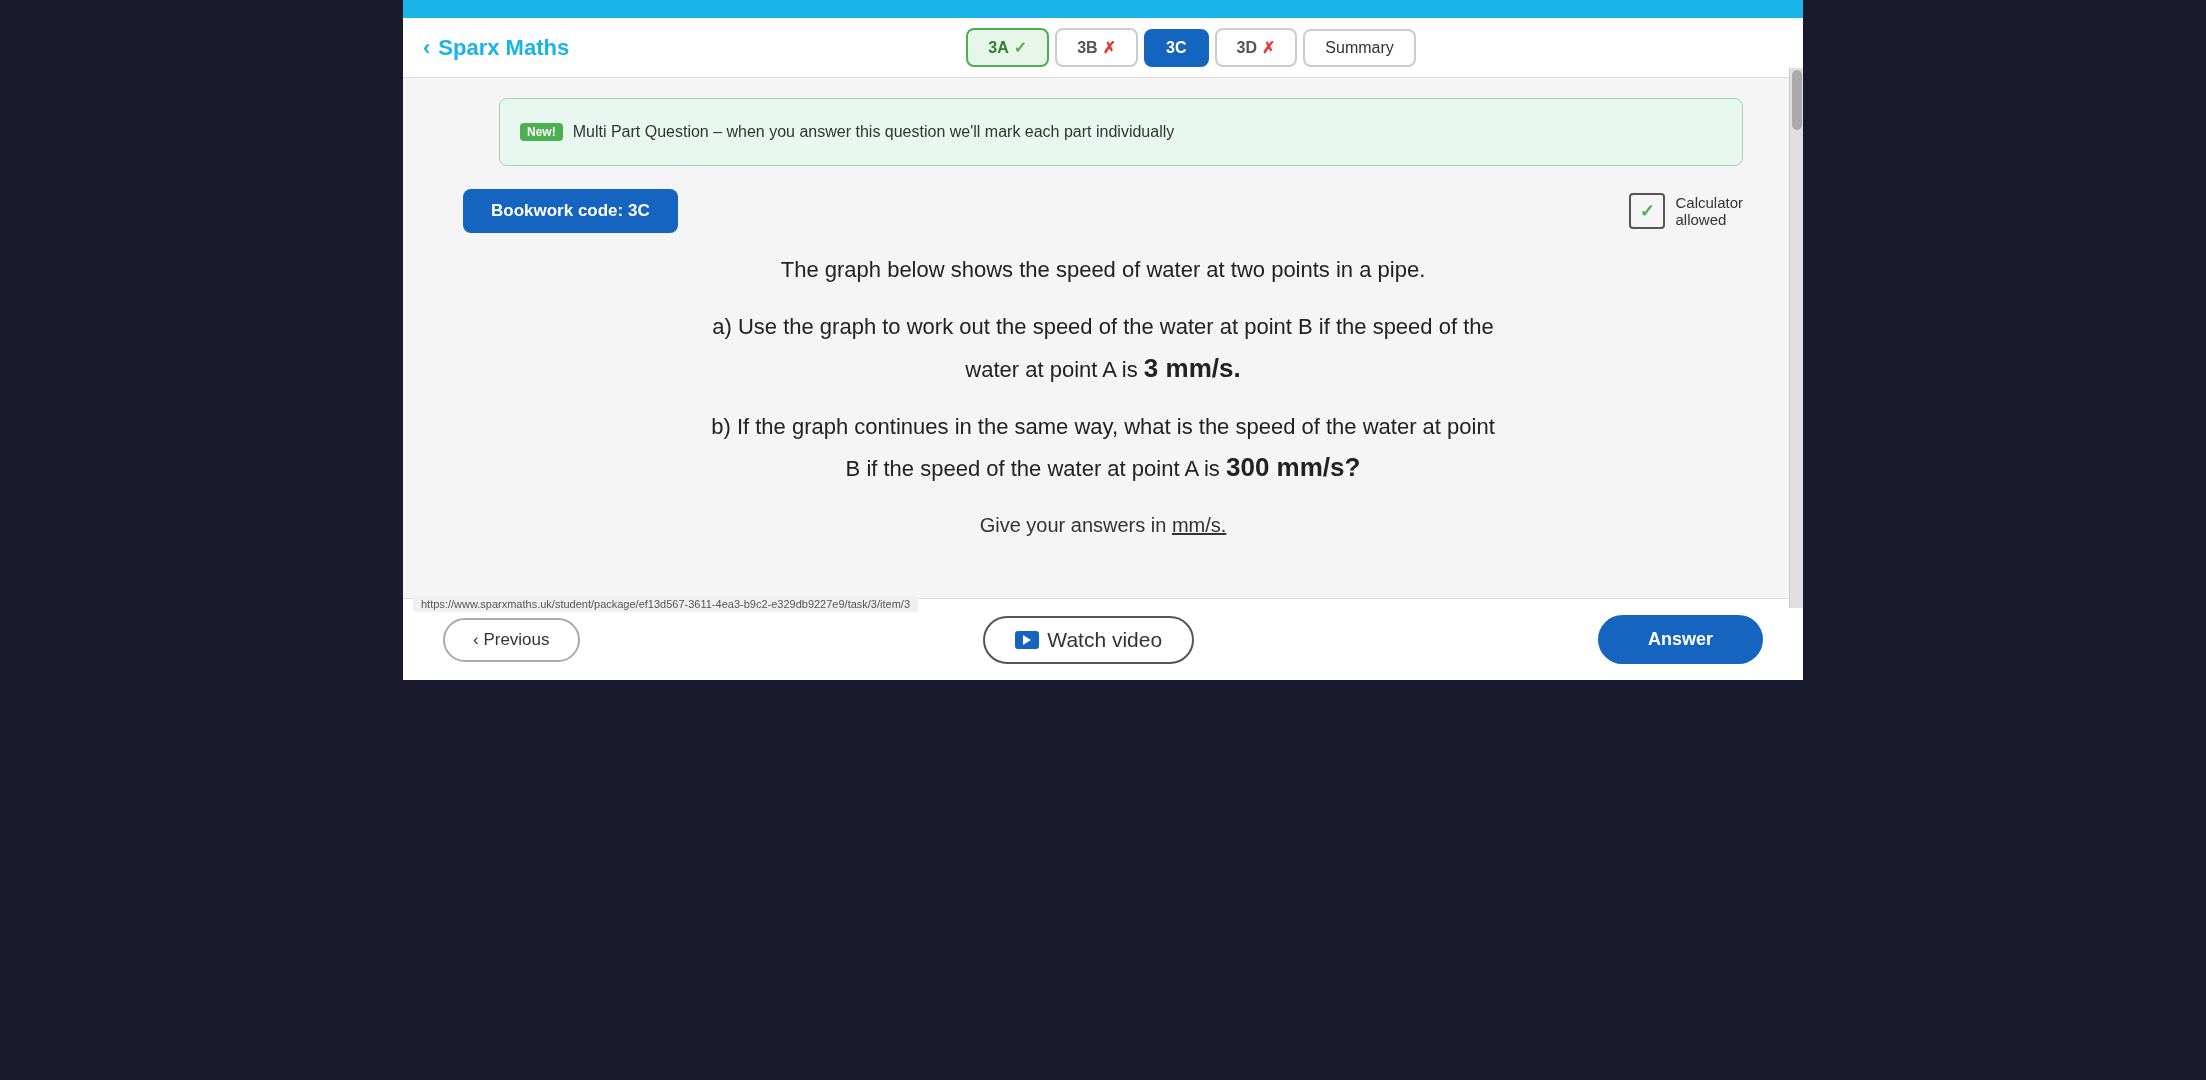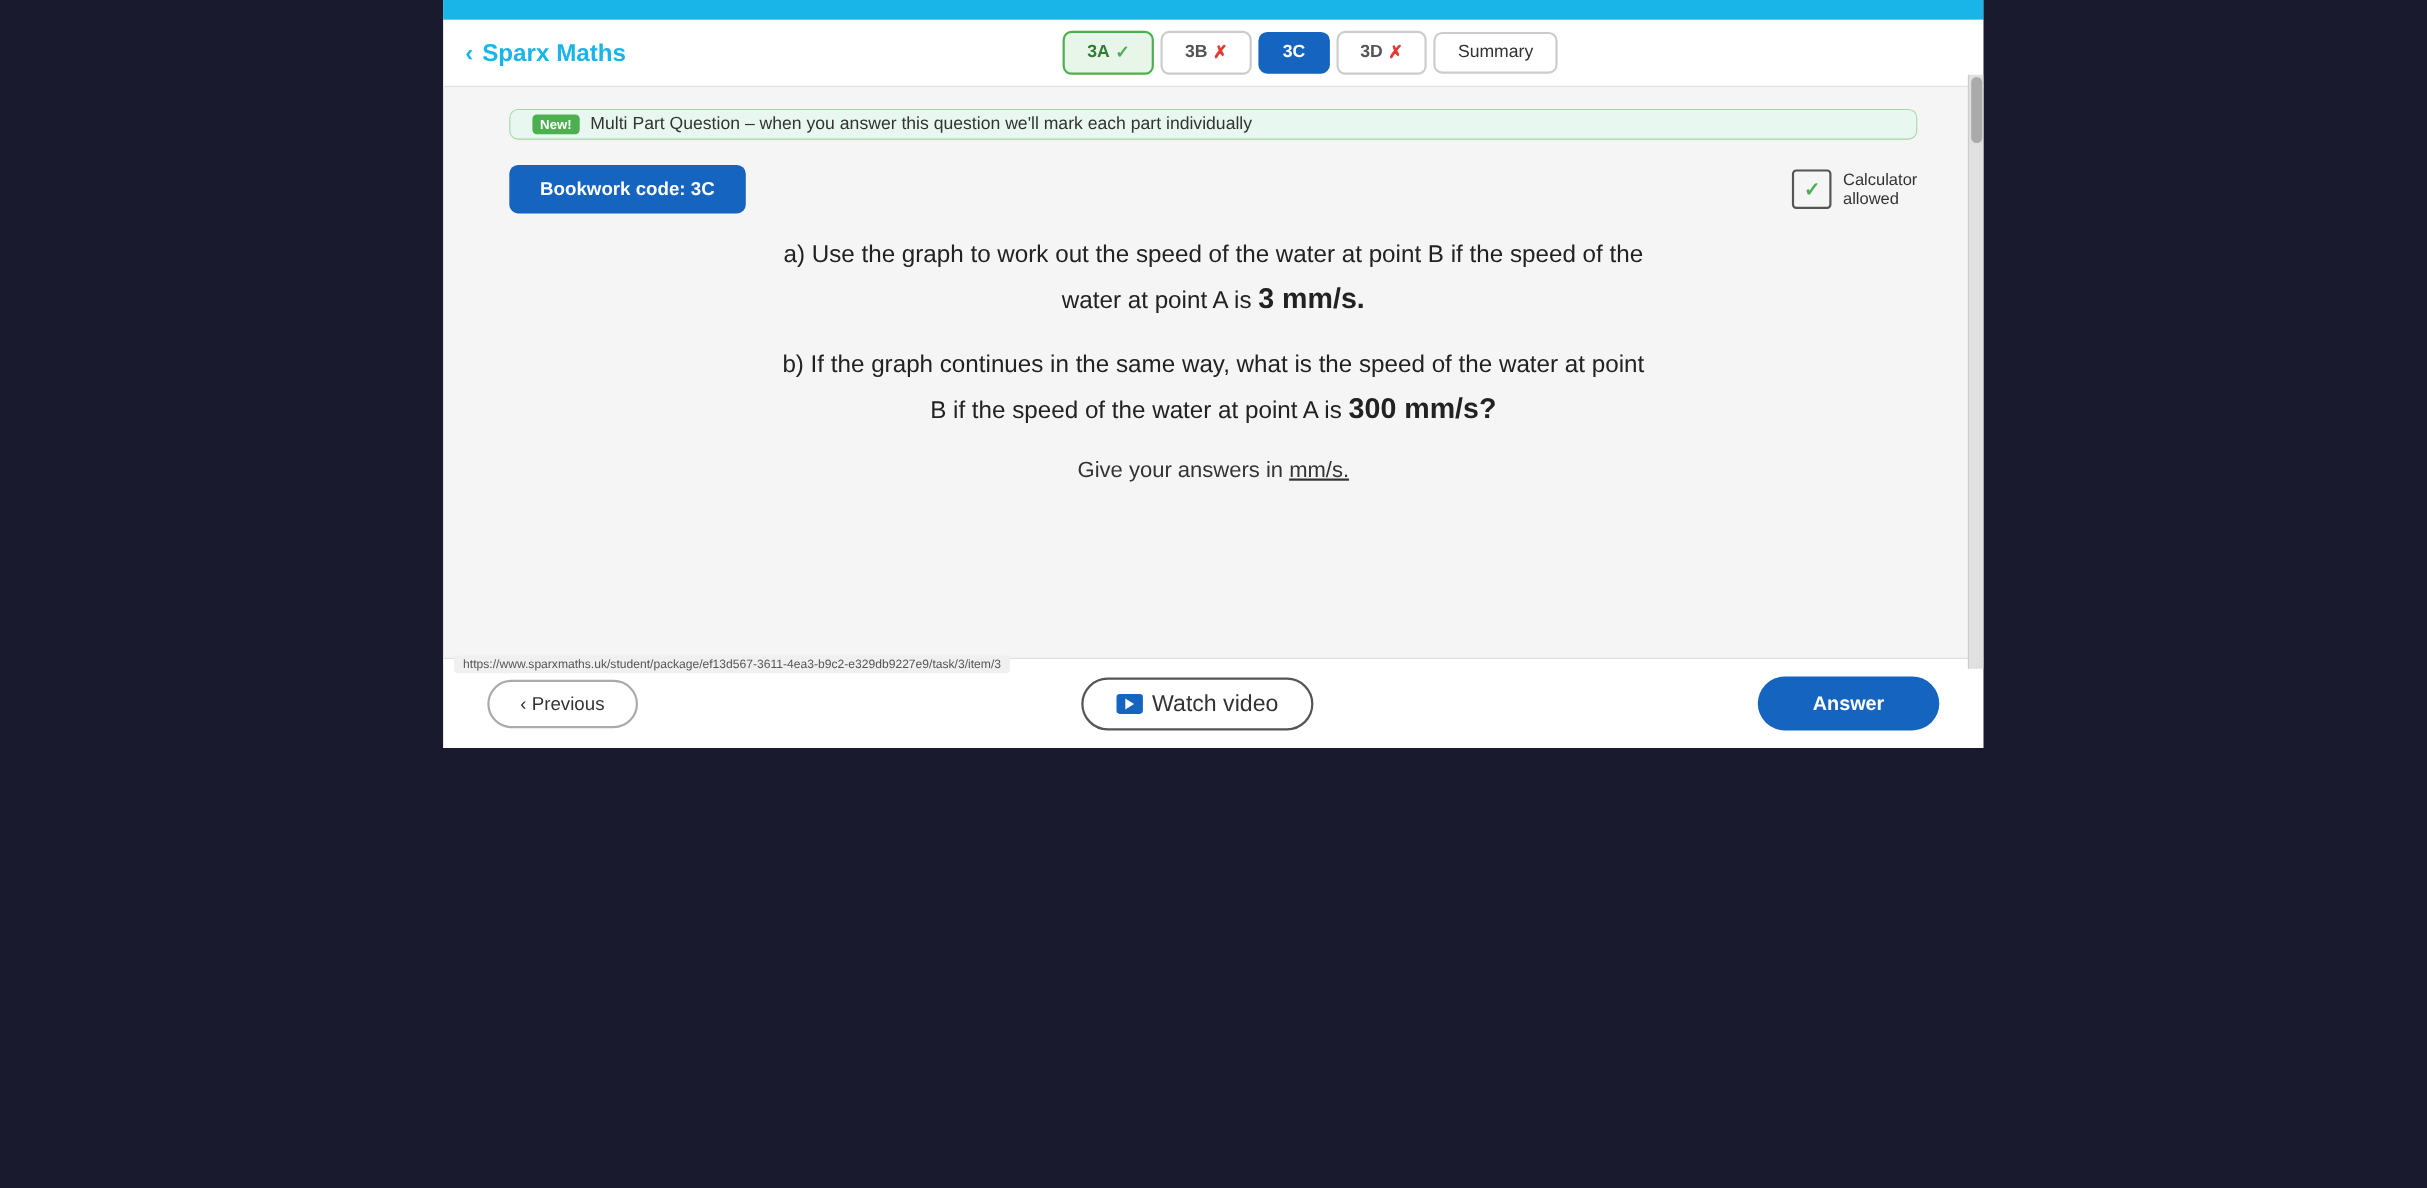--- a/index.html
+++ b/index.html
@@ -128,26 +128,27 @@
       flex-direction: column;
       gap: 18px;
       overflow-y: auto;
     }
 
     
     .new-banner {
       background: #e8f8f0;
       border: 1.5px solid #a5d6a7;
       border-radius: 8px;
-      padding: 4px 20px;
+      padding: 24px 20px;
       display: flex;
       align-items: center;
       gap: 10px;
       font-size: 16px;
       color: #333;
+      margin-left: 36px;
     }
 
     .new-badge {
       background: #4caf50;
       color: #fff;
       font-size: 12px;
       font-weight: bold;
       padding: 2px 7px;
       border-radius: 4px;
     }
@@ -371,20 +372,21 @@
       <div class="calculator-info">
         <div class="calc-icon">✓</div>
         <div>
           <div>Calculator</div>
           <div>allowed</div>
         </div>
       </div>
     </div>
 
     <div class="question-area">
+      <p class="question-intro">The graph below shows the speed of water at two points in a pipe.</p>
 
       <p class="question-part">
         <span>a) Use the graph to work out the speed of the water at point B if the speed of the</span><br>
         <span>water at point A is</span>
         <span class="bold-value">3 mm/s.</span>
       </p>
 
       <p class="question-part">
         <span>b) If the graph continues in the same way, what is the speed of the water at point</span><br>
         <span>B if the speed of the water at point A is</span>

